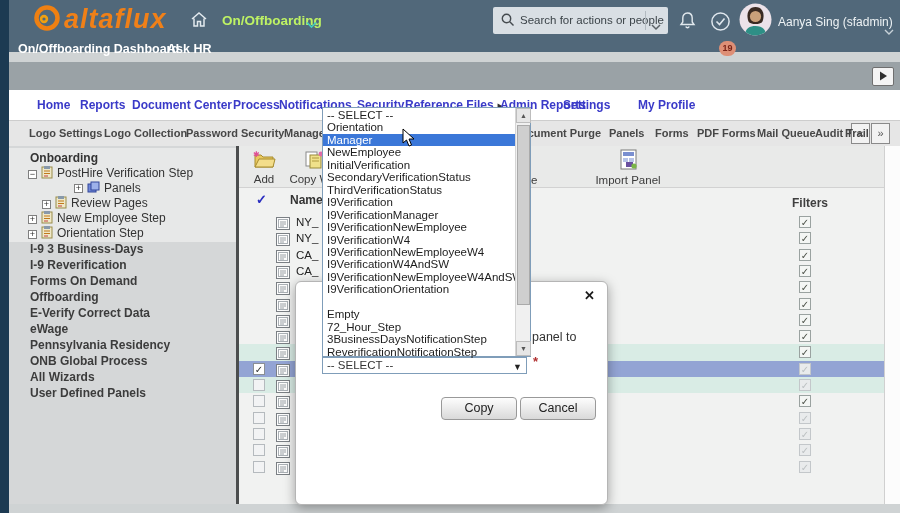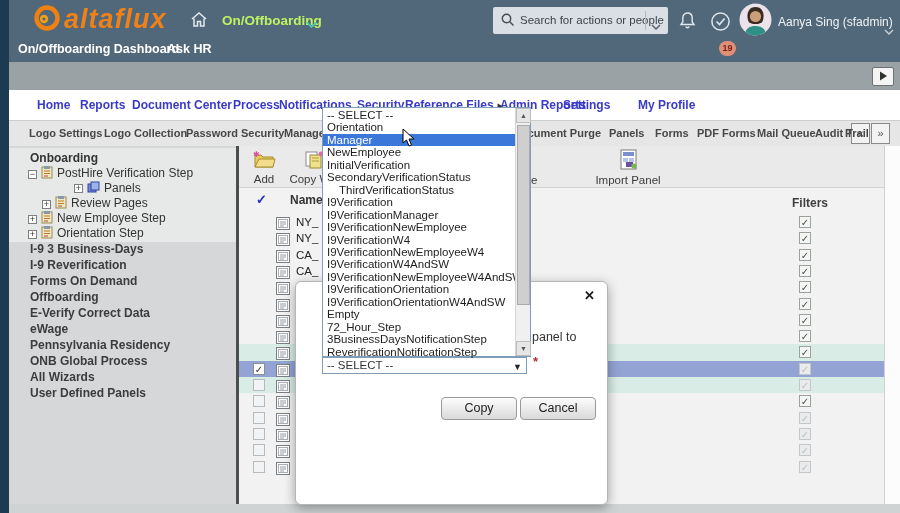--- a/index.html
+++ b/index.html
@@ -2,21 +2,21 @@
 <html><head>
 <meta charset="utf-8">
 <style>
   * { margin:0; padding:0; box-sizing:border-box; }
   html,body { width:900px; height:513px; overflow:hidden; }
   body { font-family:"Liberation Sans", sans-serif; position:relative; background:#cfd3d4; }
   .abs { position:absolute; }
   .nowrap { white-space:nowrap; }
 
   
-  #topbar { left:0; top:0; width:900px; height:62px; background:#51687a; }
+  #topbar { left:0; top:0; width:900px; height:52px; background:#51687a; }
   #leftstrip { left:0; top:0; width:9px; height:513px; background:#1c3a52; z-index:6; }
   #logo-text { left:64px; top:4px; font-size:27px; font-weight:bold; font-style:italic; color:#f08018; letter-spacing:1px; }
   #module-label { left:222px; top:13px; font-size:13.5px; color:#bef264; font-weight:bold; }
   #module-chevron { left:306px; top:15px; }
   #searchbox { left:493px; top:7px; width:175px; height:27px; background:#d9dfe4; border-radius:2px; }
   #search-text { left:27px; top:7px; font-size:11.5px; color:#3c4449; }
   #search-divider { left:152px; top:4px; width:1px; height:19px; background:#b2bac0; }
   #tab1 { left:18px; top:42px; font-size:12.5px; font-weight:bold; color:#fff; }
   #tab2 { left:167px; top:42px; font-size:12.5px; font-weight:bold; color:#fff; }
   #badge { left:719px; top:1px; width:17px; height:15px; background:#de8f76; border-radius:8px; color:#7a2417; font-size:9px; font-weight:bold; text-align:center; line-height:15px; z-index:2;margin-top:40px; }
@@ -481,30 +481,29 @@
     <div class="dd-sbtn" style="top:0;">▲</div>
     <div id="dd-thumb"></div>
     <div class="dd-sbtn" style="bottom:0;">▼</div>
   </div>
 <div class="dd-opt" style="top: 1px;">-- SELECT --</div>
     <div class="dd-opt" style="top: 13.45px;">Orientation</div>
     <div class="dd-opt hl" style="top: 25.9px;">Manager</div>
     <div class="dd-opt" style="top: 38.35px;">NewEmployee</div>
     <div class="dd-opt" style="top: 50.8px;">InitialVerification</div>
     <div class="dd-opt" style="top: 63.25px;">SecondaryVerificationStatus</div>
-    <div class="dd-opt" style="top: 75.7px; margin-left: 12px;">ThirdVerificationStatus</div>
+    <div class="dd-opt" style="top: 75.7px;">ThirdVerificationStatus</div>
     <div class="dd-opt" style="top: 88.15px;">I9Verification</div>
     <div class="dd-opt" style="top: 100.6px;">I9VerificationManager</div>
     <div class="dd-opt" style="top: 113.05px;">I9VerificationNewEmployee</div>
     <div class="dd-opt" style="top: 125.5px;">I9VerificationW4</div>
     <div class="dd-opt" style="top: 137.95px;">I9VerificationNewEmployeeW4</div>
     <div class="dd-opt" style="top: 150.4px;">I9VerificationW4AndSW</div>
     <div class="dd-opt" style="top: 162.85px;">I9VerificationNewEmployeeW4AndSW</div>
     <div class="dd-opt" style="top: 175.3px;">I9VerificationOrientation</div>
-    <div class="dd-opt" style="top: 187.75px;">I9VerificationOrientationW4AndSW</div>
     <div class="dd-opt" style="top: 200.2px;">Empty</div>
     <div class="dd-opt" style="top: 212.65px;">72_Hour_Step</div>
     <div class="dd-opt" style="top: 225.1px;">3BusinessDaysNotificationStep</div>
     <div class="dd-opt" style="top: 237.55px;">ReverificationNotificationStep</div>
   </div>
 <span id="cursor" class="abs">
   <svg width="14" height="20" viewBox="0 0 14 20">
       <polygon points="1,1 1,15 4.5,12 7,18 9.5,17 7,11 12,11" fill="#fff" stroke="#000" stroke-width="1"></polygon>
     </svg>
 </span>

